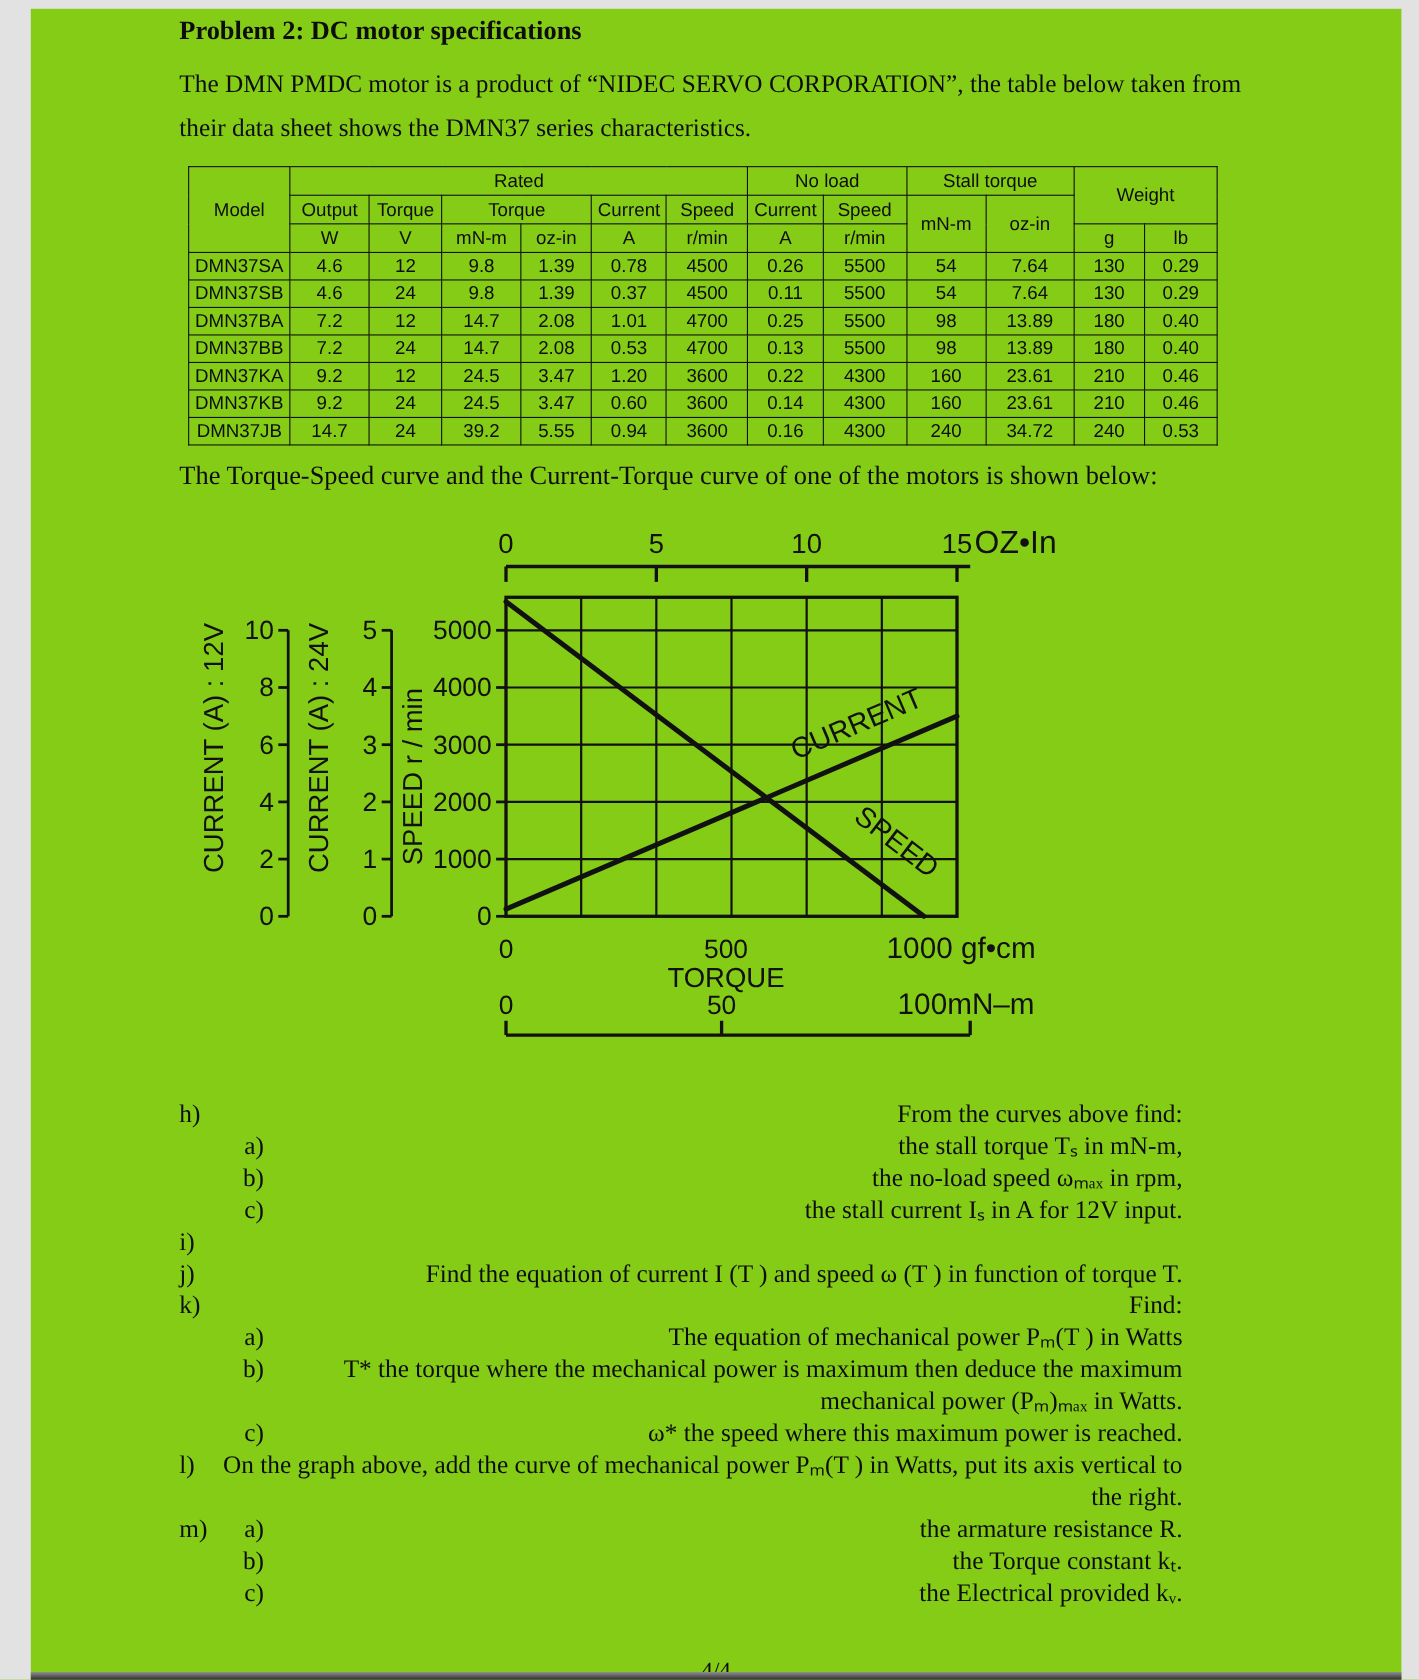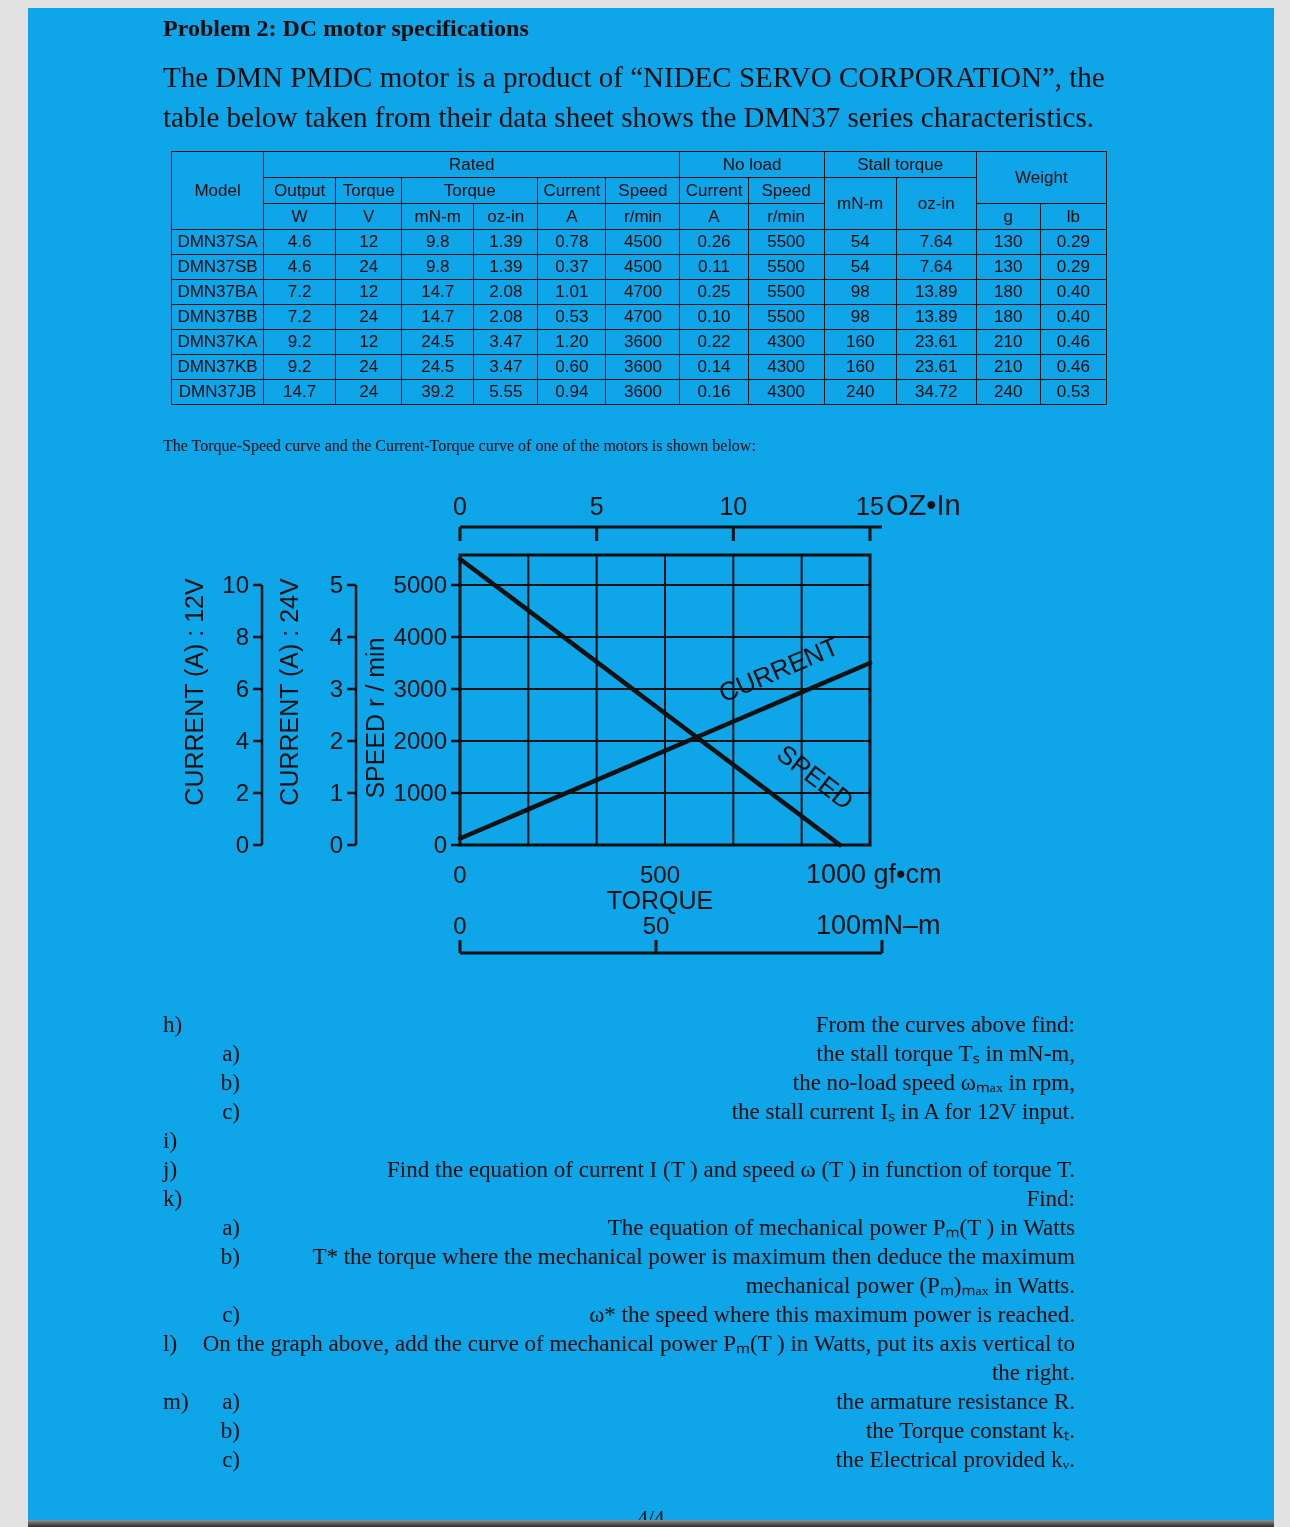--- a/index.html
+++ b/index.html
@@ -5,27 +5,27 @@
   * { box-sizing: border-box; }
   html,body { margin:0; padding:0; }
   body {
     width:1290px; height:1527px; position:relative; overflow:hidden;
     background:#e2e2e2;
     font-family:"Liberation Serif", serif;
     color:#0d0d0d;
   }
   .page {
     position:absolute; left:28px; top:8px; width:1246px; height:1519px;
-    background:#0ea5e9;
+    background:#84cc16;
   }
   .content { padding:6px 130px 0 135px; }
 
   h1.title { font-size:24px; line-height:29px; margin:0 0 14px 0; font-weight:bold; }
-  p.intro  { font-size:29px; line-height:40px; margin:0 0 14px 0; width:975px; }
-  p.caption{ font-size:16px; line-height:33px; margin:24px 0 8px 0; width:975px; }
+  p.intro  { font-size:23px; line-height:40px; margin:0 0 14px 0; width:975px; }
+  p.caption{ font-size:24px; line-height:33px; margin:12px 0 8px 0; width:975px; }
 
   table.spec {
     border-collapse:collapse; margin-left:8px; width:936px; table-layout:fixed;
     font-family:"Liberation Sans", sans-serif; font-size:17px;
   }
   table.spec th, table.spec td {
     border:1.5px solid #111; padding:1px 2px; text-align:center;
     font-weight:normal; height:25px; overflow:hidden; white-space:nowrap;
   }
   table.spec thead th { height:26px; }
@@ -155,21 +155,21 @@
             <td>0.40</td>
           </tr>
           <tr>
             <td>DMN37BB</td>
             <td>7.2</td>
             <td>24</td>
             <td>14.7</td>
             <td>2.08</td>
             <td>0.53</td>
             <td>4700</td>
-            <td>0.10</td>
+            <td>0.13</td>
             <td>5500</td>
             <td>98</td>
             <td>13.89</td>
             <td>180</td>
             <td>0.40</td>
           </tr>
           <tr>
             <td>DMN37KA</td>
             <td>9.2</td>
             <td>12</td>

